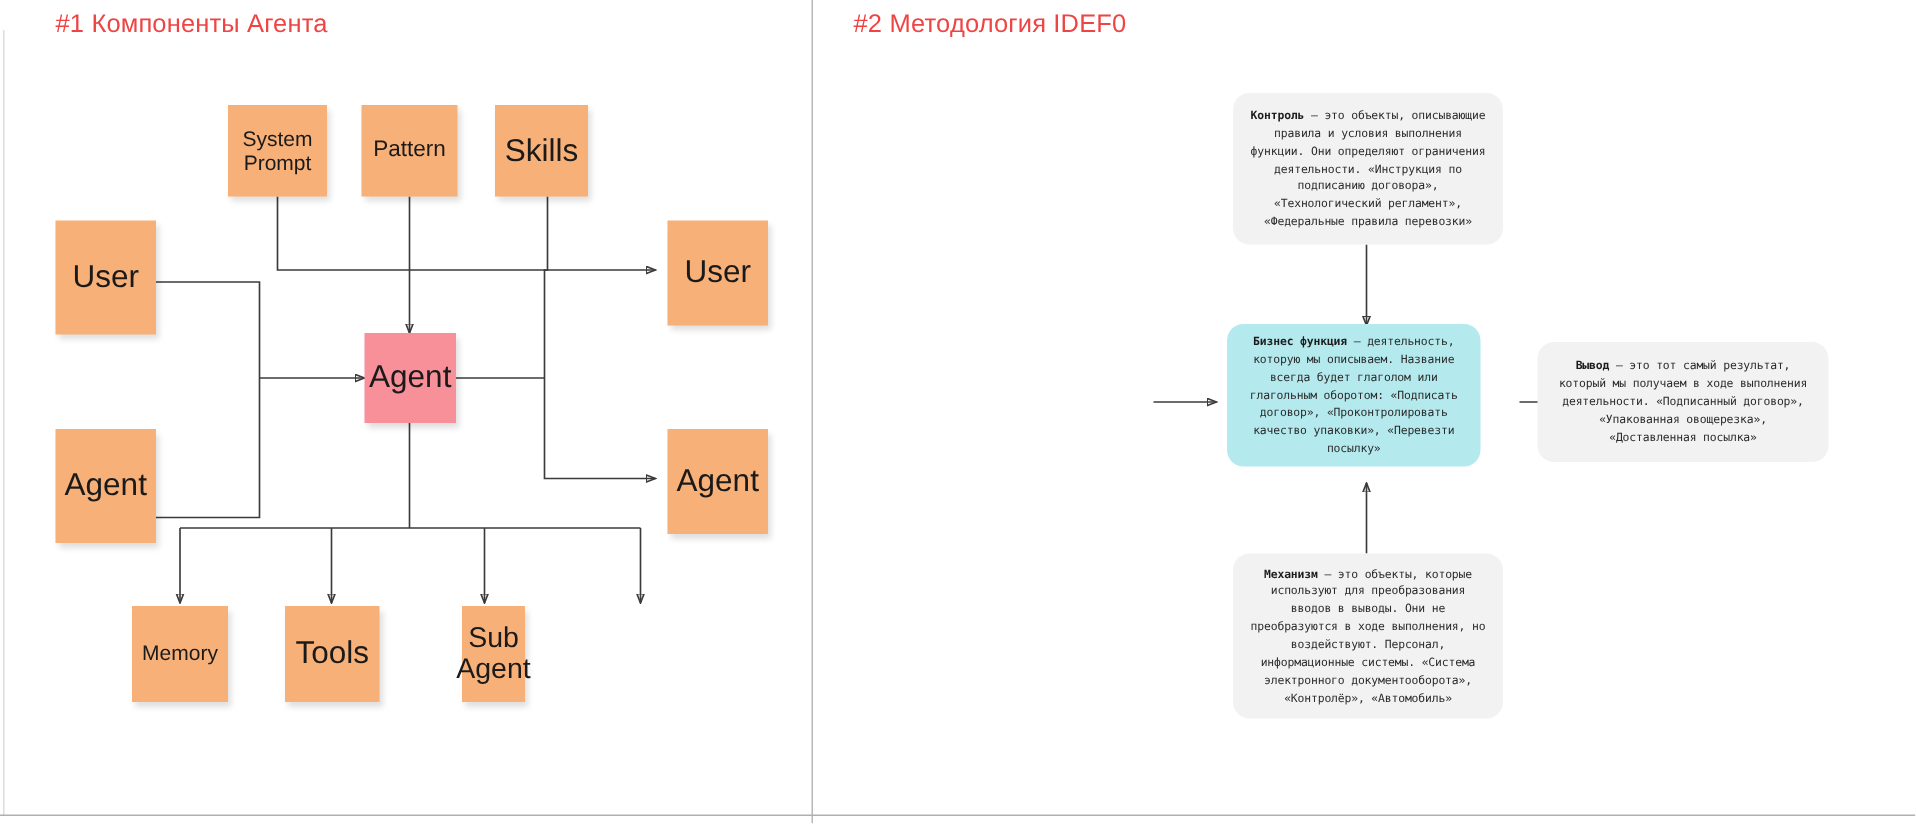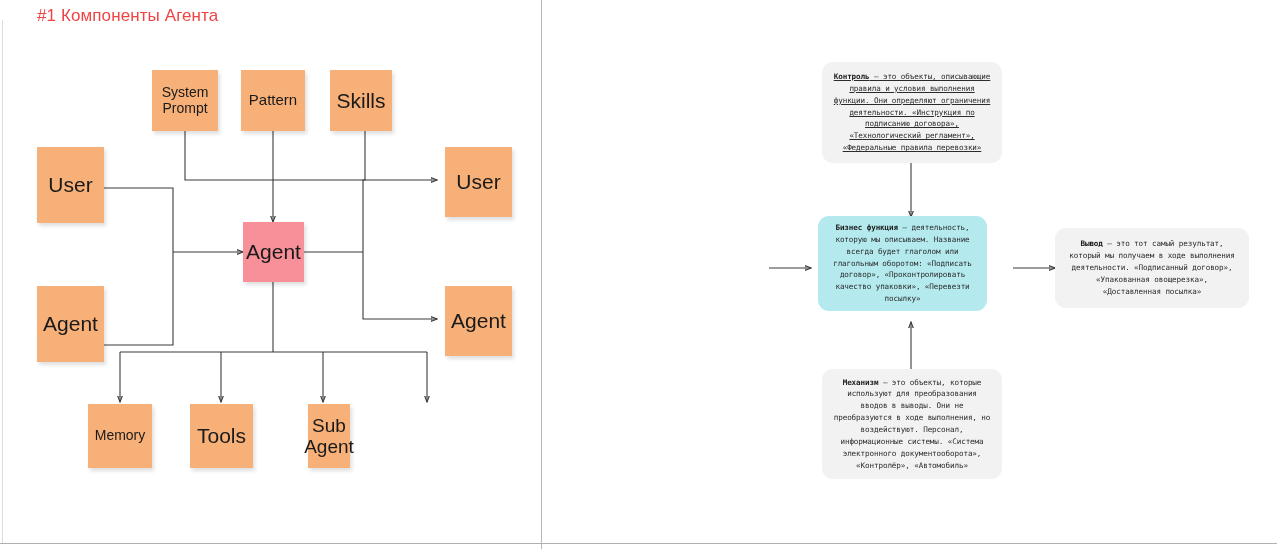--- a/index.html
+++ b/index.html
@@ -106,20 +106,21 @@
 </head>
 <body>
 
 <div id="canvas">
 
   <div class="l-edge" style="left:2px;"></div>
   <div class="v-divider" style="left:541px;"></div>
   <div class="h-bottom-rule" style="top:543px;"></div>
 
   <div class="panel-title" style="left:37px; top:6px;">#1 Компоненты Агента</div>
+  <div class="panel-title" style="left:569px; top:6px;">#2 Методология IDEF0</div>
 
   <svg class="wires">
     <defs>
       <marker id="ah" markerWidth="7" markerHeight="7" refX="6.2" refY="3" orient="auto" markerUnits="userSpaceOnUse">
         <path d="M0,0.6 L6.2,3 L0,5.4 z" fill="#3b3b3b" stroke="none"></path>
       </marker>
     </defs>
 
     <path d="M185,131 L185,180 L365,180 L365,131"></path>
     <path d="M273,131 L273,222" marker-end="url(#ah)"></path>
@@ -183,34 +184,34 @@
 
     <path d="M911,163 L911,217" marker-end="url(#ah)"></path>
 
     <path d="M769,268 L811,268" marker-end="url(#ah)"></path>
 
     <path d="M1013,268 L1055,268" marker-end="url(#ah)"></path>
 
     <path d="M911,369 L911,322" marker-end="url(#ah)"></path>
   </svg>
 
-  <div class="card grey" style="left:822px; top:62px;  width:180px; height:101px;text-decoration:underline;">
+  <div class="card grey" style="left:822px; top:62px;  width:180px; height:101px;">
     <div class="body">
       <b>Контроль</b><span> – это объекты, описывающие правила и условия выполнения функции. Они определяют ограничения деятельности. «Инструкция по подписанию договора», «Технологический регламент», «Федеральные правила перевозки»</span>
     </div>
   </div>
 
 
   <div class="card teal" style="left:818px; top:216px; width:169px; height:95px;">
     <div class="body">
       <b>Бизнес функция</b><span> – деятельность, которую мы описываем. Название всегда будет глаголом или глагольным оборотом: «Подписать договор», «Проконтролировать качество упаковки», «Перевезти посылку»</span>
     </div>
   </div>
 
-  <div class="card grey" style="left:1055px; top:228px; width:194px; height:80px;justify-content:center;">
+  <div class="card grey" style="left:1025px; top:228px; width:194px; height:80px;justify-content:center;">
     <div class="body">
       <b>Вывод</b><span> – это тот самый результат, который мы получаем в ходе выполнения деятельности. «Подписанный договор», «Упакованная овощерезка», «Доставленная посылка»</span>
     </div>
   </div>
 
   <div class="card grey" style="left:822px; top:369px; width:180px; height:110px;">
     <div class="body">
       <b>Механизм</b><span> – это объекты, которые используют для преобразования вводов в выводы. Они не преобразуются в ходе выполнения, но воздействуют. Персонал, информационные системы. «Система электронного документооборота», «Контролёр», «Автомобиль»</span>
     </div>
   </div>

